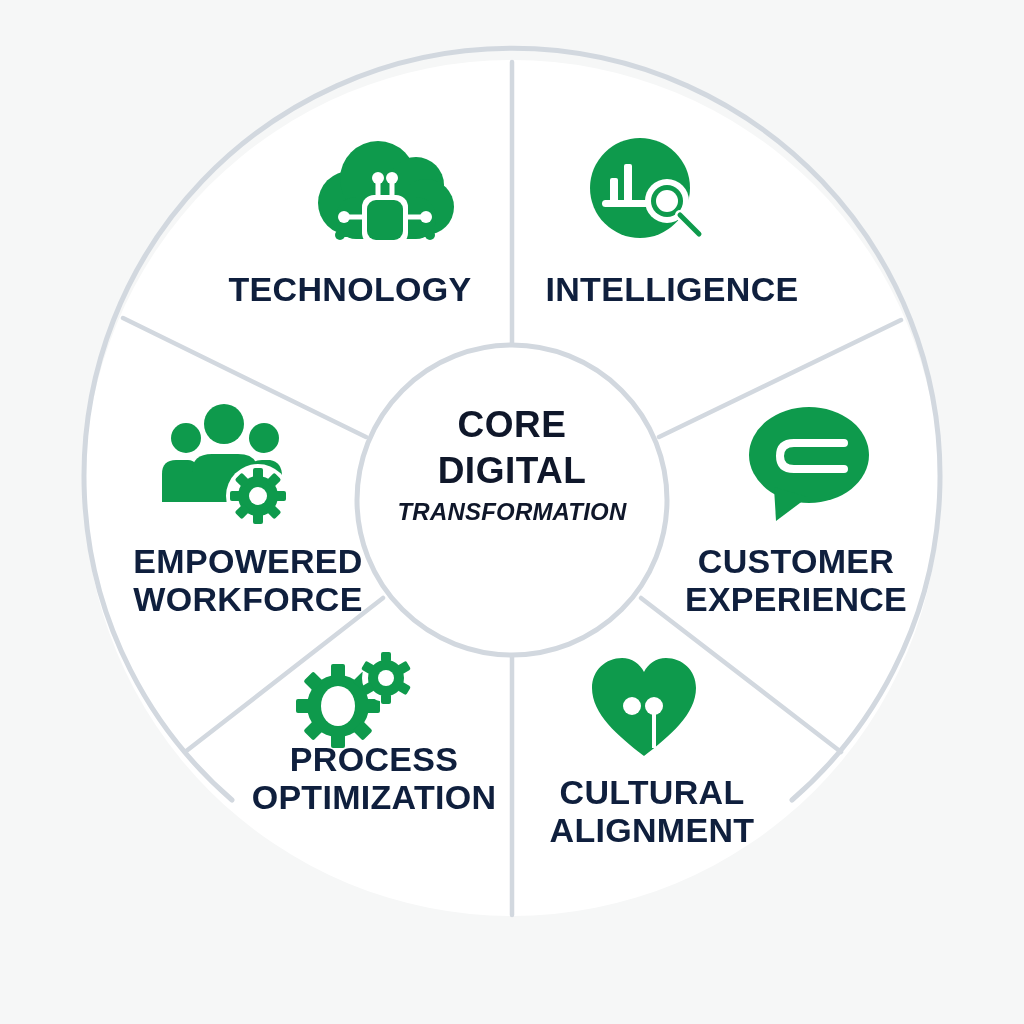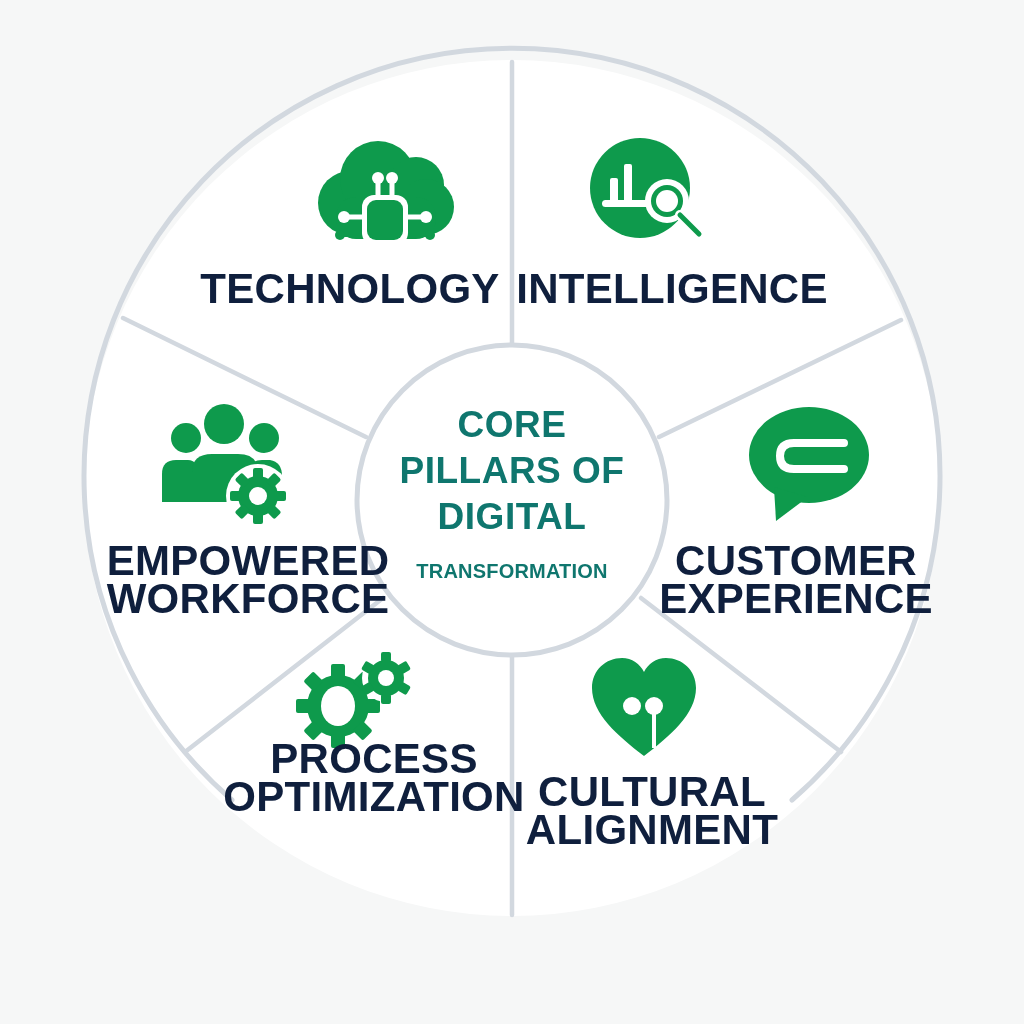--- a/index.html
+++ b/index.html
@@ -9,37 +9,37 @@
     font-family: "Liberation Sans", "DejaVu Sans", sans-serif;
     position: relative;
   }
   #stage { position: absolute; left: 0; top: 0; width: 1024px; height: 1024px; }
   .label {
     position: absolute;
     color: #0f1f3d;
     font-weight: 700;
     text-align: center;
     line-height: 38px;
-    font-size: 42px;
+    font-size: 34px;
     letter-spacing: 0.3px;
     white-space: nowrap;
     transform: translateX(-50%);
   }
   .label span { display: block; }
   .center-title {
     position: absolute;
     left: 512px; top: 402px;
     transform: translateX(-50%);
     text-align: center;
-    color: #0f766e;
+    color: #0f172a;
     font-weight: 700;
     white-space: nowrap;
   }
   .center-title .big { display: block; font-size: 37px; line-height: 46px; letter-spacing: 0.5px; }
-  .center-title .small { display: block; font-size: 20px; line-height: 30px; margin-top: 16px; letter-spacing: 0.2px; }
+  .center-title .small { display: block; font-size: 24px; line-height: 30px; margin-top: 3px; letter-spacing: 0.2px; font-style: italic; }
   .icon { position: absolute; }
 </style>
 </head>
 <body>
 
 <div id="stage">
 
   <svg width="1024" height="1024" style="position:absolute;left:0;top:0">
 
     <circle cx="512" cy="488" r="428" fill="#ffffff"></circle>
@@ -195,18 +195,17 @@
     <span>PROCESS</span>
     <span>OPTIMIZATION</span>
   </div>
   <div class="label" style="left:248px;top:542px">
     <span>EMPOWERED</span>
     <span>WORKFORCE</span>
   </div>
 
   <div class="center-title">
     <span class="big">CORE</span>
-    <span class="big">PILLARS OF</span>
     <span class="big">DIGITAL</span>
     <span class="small">TRANSFORMATION</span>
   </div>
 
 </div>
 
 </body></html>

